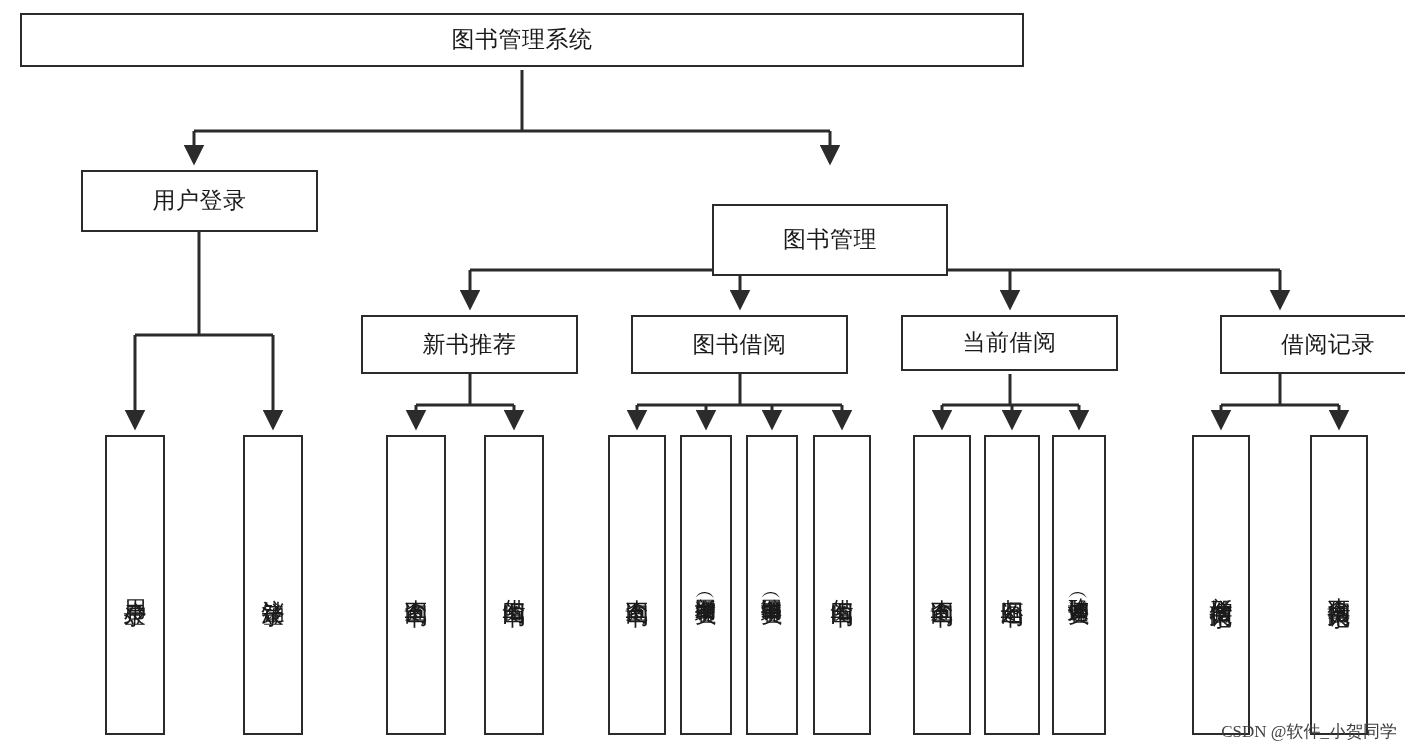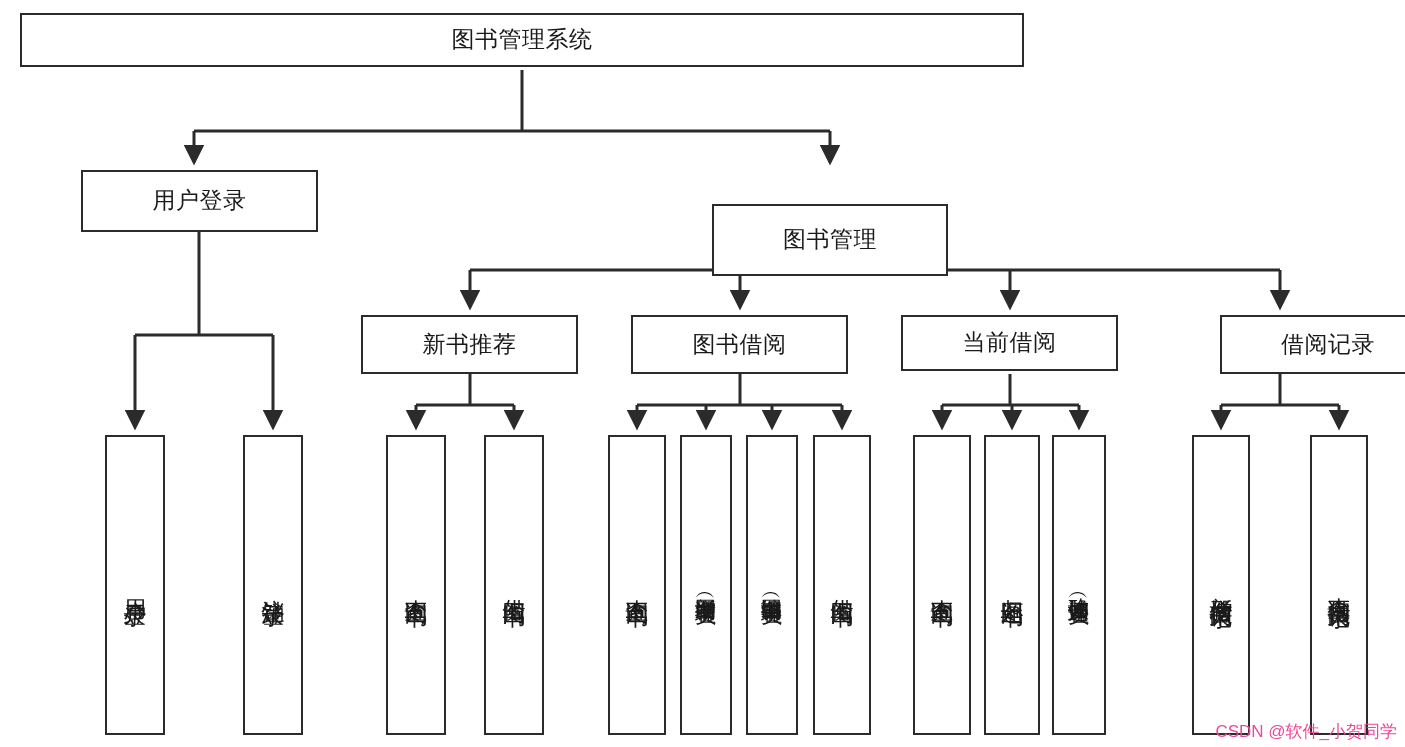--- a/index.html
+++ b/index.html
@@ -59,24 +59,24 @@
   }
   .node.vert.narrow .label {
     font-size: 21px;
     letter-spacing: 1px;
   }
   .watermark {
     position: absolute;
     right: 8px;
     bottom: 4px;
     font-size: 17px;
-    color: #ec4899;
+    color: #404040;
     z-index: 5;
     white-space: nowrap;
-    font-family: Liberation Sans, sans-serif;
+    font-family: Liberation Serif, serif;
   }
 </style>
 </head>
 <body>
 
 <div id="diagram-root">
 
   <svg class="edges" viewBox="0 0 1405 747" xmlns="http://www.w3.org/2000/svg">
     <defs>
       <marker id="arrow" viewBox="0 0 12 12" refX="10" refY="6" markerWidth="7" markerHeight="7" orient="auto-start-reverse">

